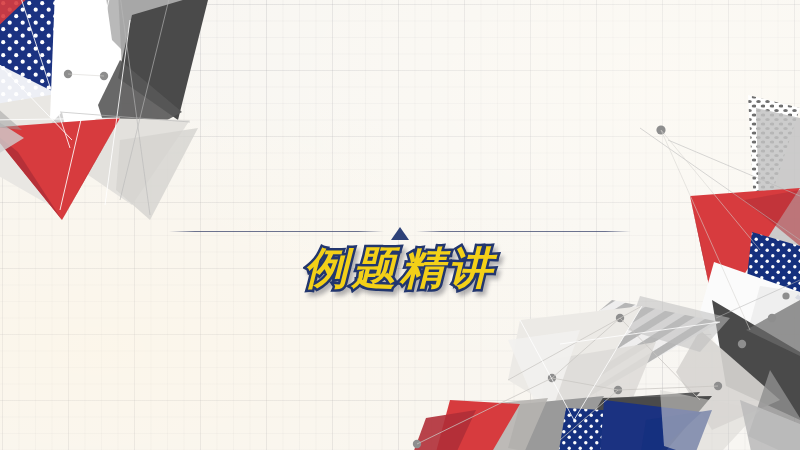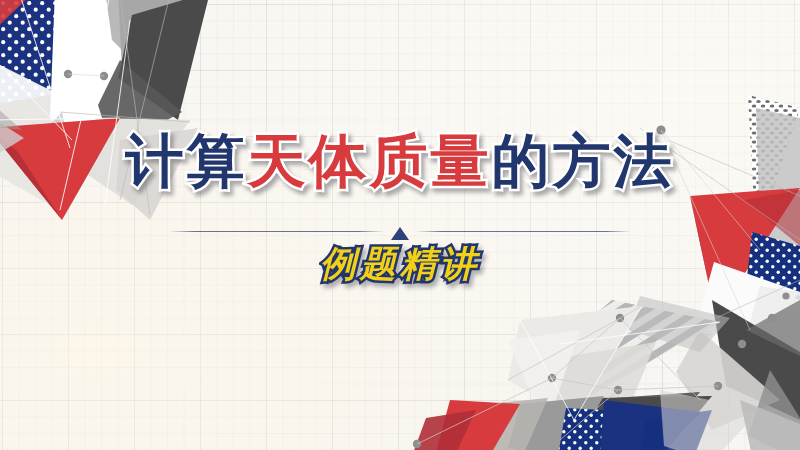--- a/index.html
+++ b/index.html
@@ -64,21 +64,21 @@
     width:0;height:0;margin:0 7px;
     border-left:9px solid transparent;
     border-right:9px solid transparent;
     border-bottom:13px solid #2e4278;
     transform:translateY(2px);
   }
   .sub-wrap{
     position:absolute;left:0;right:0;top:246px;text-align:center;
   }
   .sub-title{
-    font-size:36px;line-height:1;font-weight:bold;font-style:italic;
+    font-size:44px;line-height:1;font-weight:bold;font-style:italic;
     letter-spacing:4px;white-space:nowrap;
     color:#f3d018;
     font-family:"DejaVu Sans","Liberation Sans",sans-serif;
     -webkit-text-stroke:5px #22366e;
     paint-order:stroke fill;
     filter:drop-shadow(3px 4px 2px rgba(70,70,80,.40));
     display:inline-block;
   }
 </style>
 </head>
@@ -210,25 +210,20 @@
       </g>
     </g>
 
     <g stroke="#d6d4d0" stroke-width="0.7" fill="none" opacity="0.8">
       <path d="M661,130 L760,250"></path>
       <path d="M661,130 L750,330"></path>
       <path d="M68,74 L104,76"></path>
     </g>
   </svg>
 
-  <div class="title-wrap">
-    <div class="main-title">
-      <span class="t-blue">计算</span><span class="t-red">天体质量</span><span class="t-blue">的方法</span>
-    </div>
-  </div>
 
   <div class="divider">
     <div class="d-line"></div>
     <div class="d-tri"></div>
     <div class="d-line"></div>
   </div>
 
   <div class="sub-wrap">
     <span class="sub-title">例题精讲</span>
   </div>

